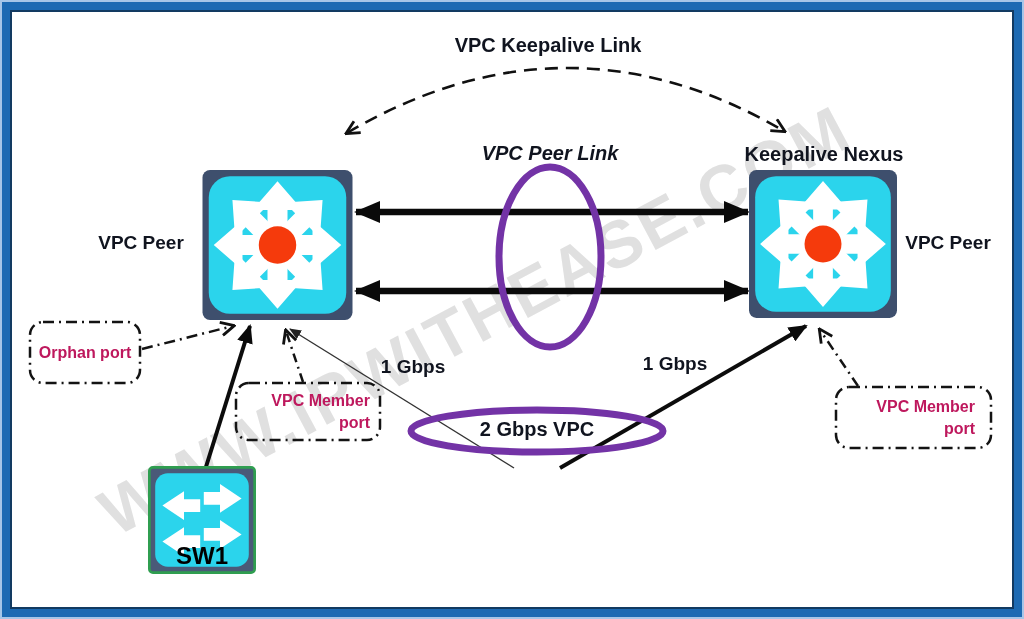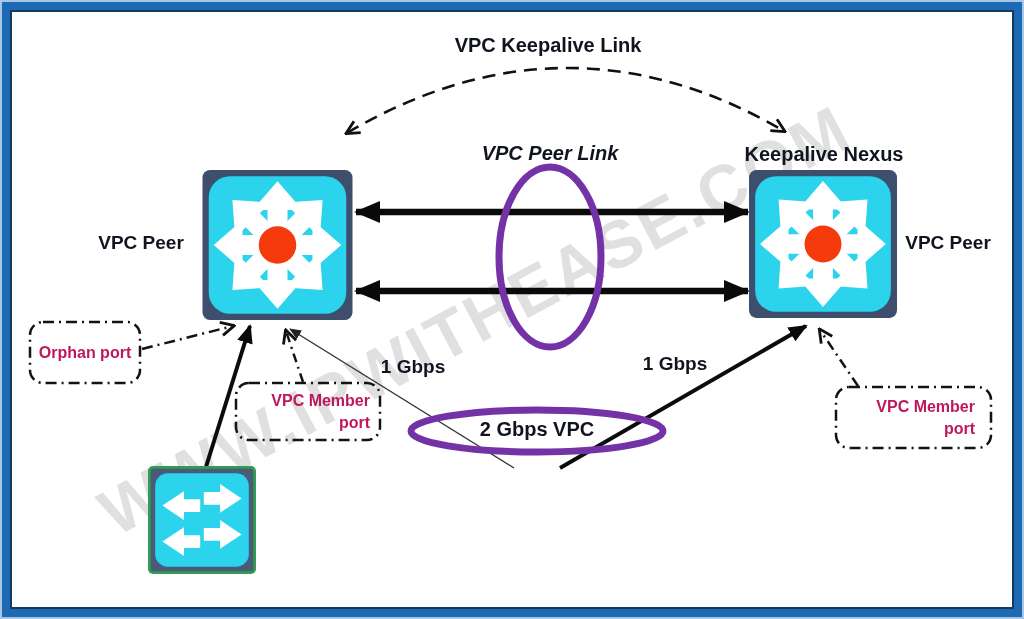--- a/index.html
+++ b/index.html
@@ -159,19 +159,20 @@
     <svg viewBox="0 0 120 120">
       <rect x="1.5" y="1.5" width="117" height="117" rx="4" fill="#4a5a78" stroke="var(--sw-border)" stroke-width="3"></rect>
       <rect x="8" y="8" width="104" height="104" rx="14" fill="var(--switch-fill)"></rect>
       <g fill="#ffffff">
         <path d="M16,44 L40,28 L40,37 L58,37 L58,51 L40,51 L40,60 Z"></path>
         <path d="M104,36 L80,20 L80,29 L62,29 L62,43 L80,43 L80,52 Z"></path>
         <path d="M16,84 L40,68 L40,77 L58,77 L58,91 L40,91 L40,100 Z"></path>
         <path d="M104,76 L80,60 L80,69 L62,69 L62,83 L80,83 L80,92 Z"></path>
       </g>
     </svg>
+    <div class="swname">SW1</div>
   </div>
 
 
   <div class="frame-outer"></div>
   <div class="frame-blue"></div>
   <div class="frame-inner"></div>
 </div>
 
 </body></html>

